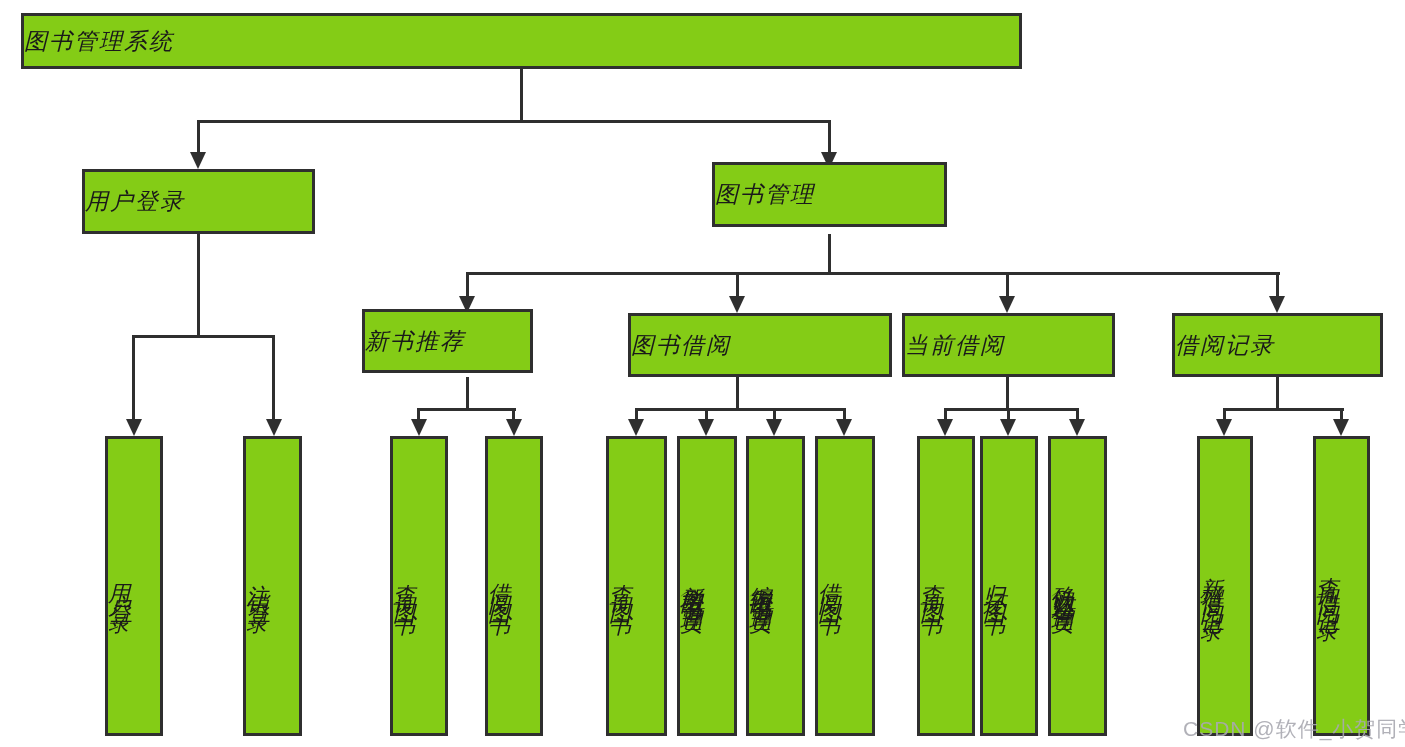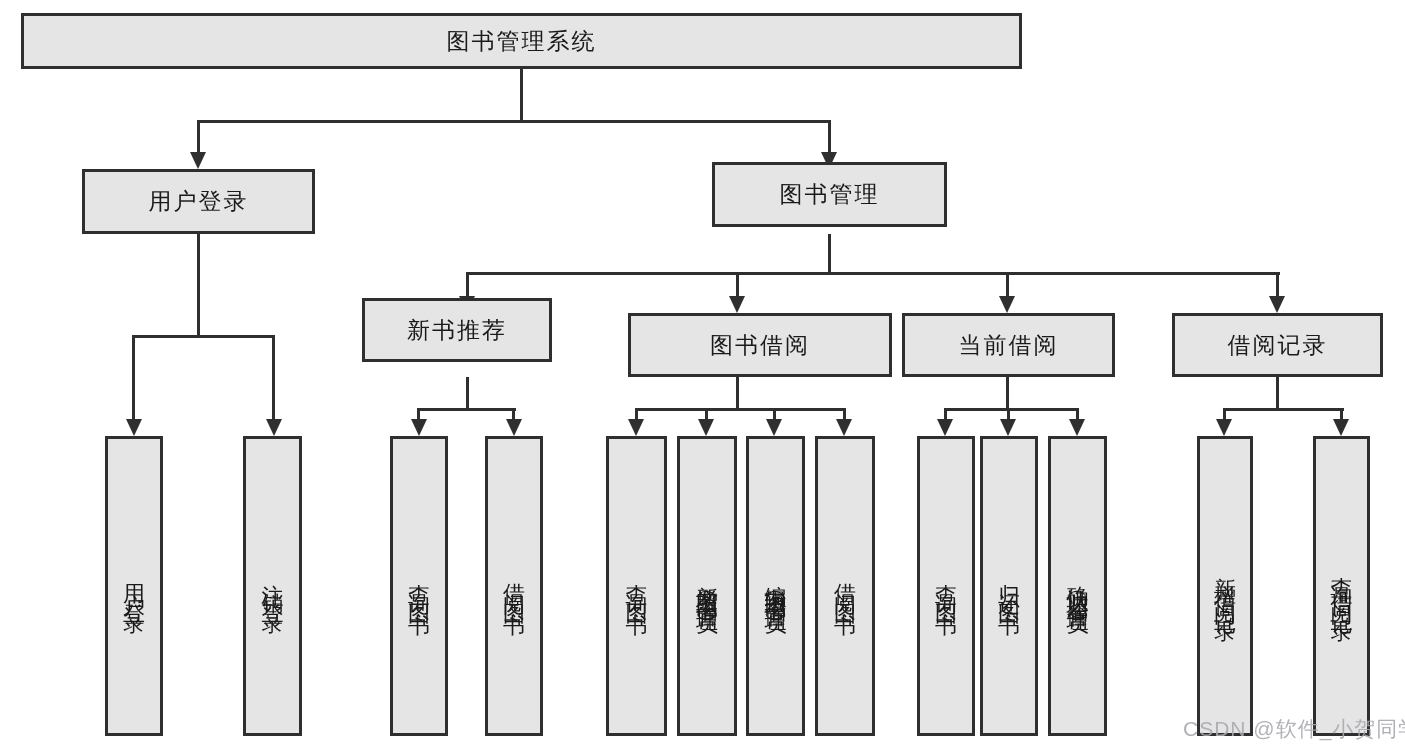--- a/index.html
+++ b/index.html
@@ -13,26 +13,26 @@
     position: relative;
     width: 1405px; height: 747px;
     background: var(--bg-color);
     font-family: "Liberation Sans", sans-serif;
     overflow: hidden;
   }
   .box {
     position: absolute;
     box-sizing: border-box;
     border: 3px solid var(--line-color);
-    background: #e5e5e5;
+    background: #84cc16;
     display: flex;
     align-items: center;
-    justify-content: center;
     color: var(--text-color);
     z-index: 2;
+    font-style: italic;
   }
   .hlabel {
     font-size: 23px;
     letter-spacing: 2px;
     white-space: nowrap;
   }
   .vtext {
     writing-mode: vertical-rl;
     text-orientation: mixed;
     font-size: 22px;
@@ -135,21 +135,21 @@
     <span class="hlabel">图书管理系统</span>
   </div>
 
   <div class="box" style="left:82px;top:169px;width:233px;height:65px">
     <span class="hlabel">用户登录</span>
   </div>
   <div class="box" style="left:712px;top:162px;width:235px;height:65px">
     <span class="hlabel">图书管理</span>
   </div>
 
-  <div class="box" style="left:362px;top:298px;width:190px;height:64px">
+  <div class="box" style="left:362px;top:309px;width:171px;height:64px">
     <span class="hlabel">新书推荐</span>
   </div>
   <div class="box" style="left:628px;top:313px;width:264px;height:64px">
     <span class="hlabel">图书借阅</span>
   </div>
   <div class="box" style="left:902px;top:313px;width:213px;height:64px">
     <span class="hlabel">当前借阅</span>
   </div>
   <div class="box" style="left:1172px;top:313px;width:211px;height:64px">
     <span class="hlabel">借阅记录</span>

